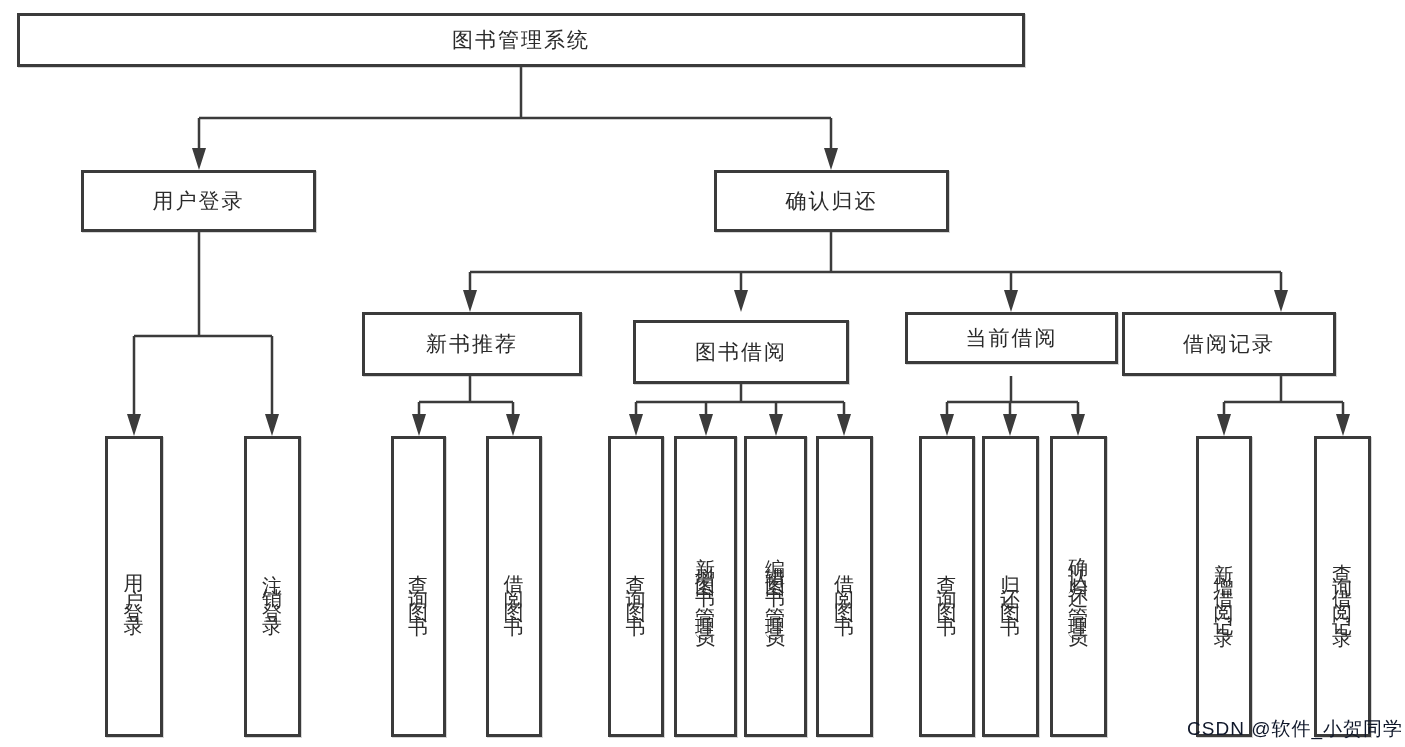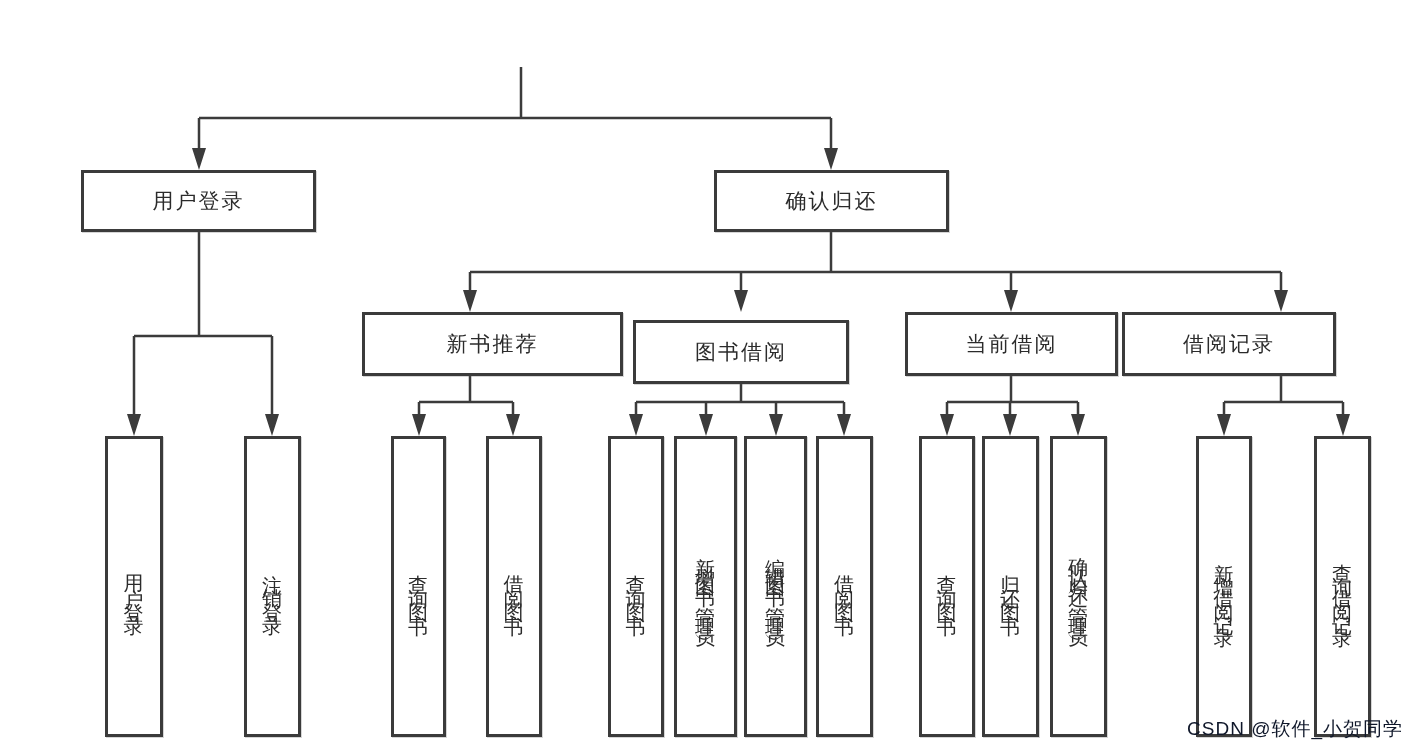--- a/index.html
+++ b/index.html
@@ -74,35 +74,38 @@
     </g>
     <path fill="#3b3b3b" d="M192,148h14l-7,22z M824,148h14l-7,22z
              M463,290h14l-7,22z M734,290h14l-7,22z M1004,290h14l-7,22z M1274,290h14l-7,22z
              M127,414h14l-7,22z M265,414h14l-7,22z
              M412,414h14l-7,22z M506,414h14l-7,22z
              M629,414h14l-7,22z M699,414h14l-7,22z M769,414h14l-7,22z M837,414h14l-7,22z
              M940,414h14l-7,22z M1003,414h14l-7,22z M1071,414h14l-7,22z
              M1217,414h14l-7,22z M1336,414h14l-7,22z"></path>
   </svg>
 
+  <div class="box" style="left:17px; top:13px; width:1008px; height:54px;">
+    <span class="hbox-label">图书管理系统</span>
+  </div>
 
   <div class="box" style="left:81px; top:170px; width:235px; height:62px;">
     <span class="hbox-label">用户登录</span>
   </div>
   <div class="box" style="left:714px; top:170px; width:235px; height:62px;">
     <span class="hbox-label">确认归还</span>
   </div>
 
-  <div class="box" style="left:362px; top:312px; width:261px; height:64px;">
+  <div class="box" style="left:362px; top:312px; width:220px; height:64px;">
     <span class="hbox-label">新书推荐</span>
   </div>
   <div class="box" style="left:633px; top:320px; width:216px; height:64px;">
     <span class="hbox-label">图书借阅</span>
   </div>
-  <div class="box" style="left:905px; top:312px; width:213px; height:64px;">
+  <div class="box" style="left:905px; top:312px; width:213px; height:52px;">
     <span class="hbox-label">当前借阅</span>
   </div>
   <div class="box" style="left:1122px; top:312px; width:214px; height:64px;">
     <span class="hbox-label">借阅记录</span>
   </div>
 
   <div class="box leaf" style="left:105px; width:58px;">
     <span class="vtext ls4">用户登录</span>
   </div>
   <div class="box leaf" style="left:244px; width:57px;">

